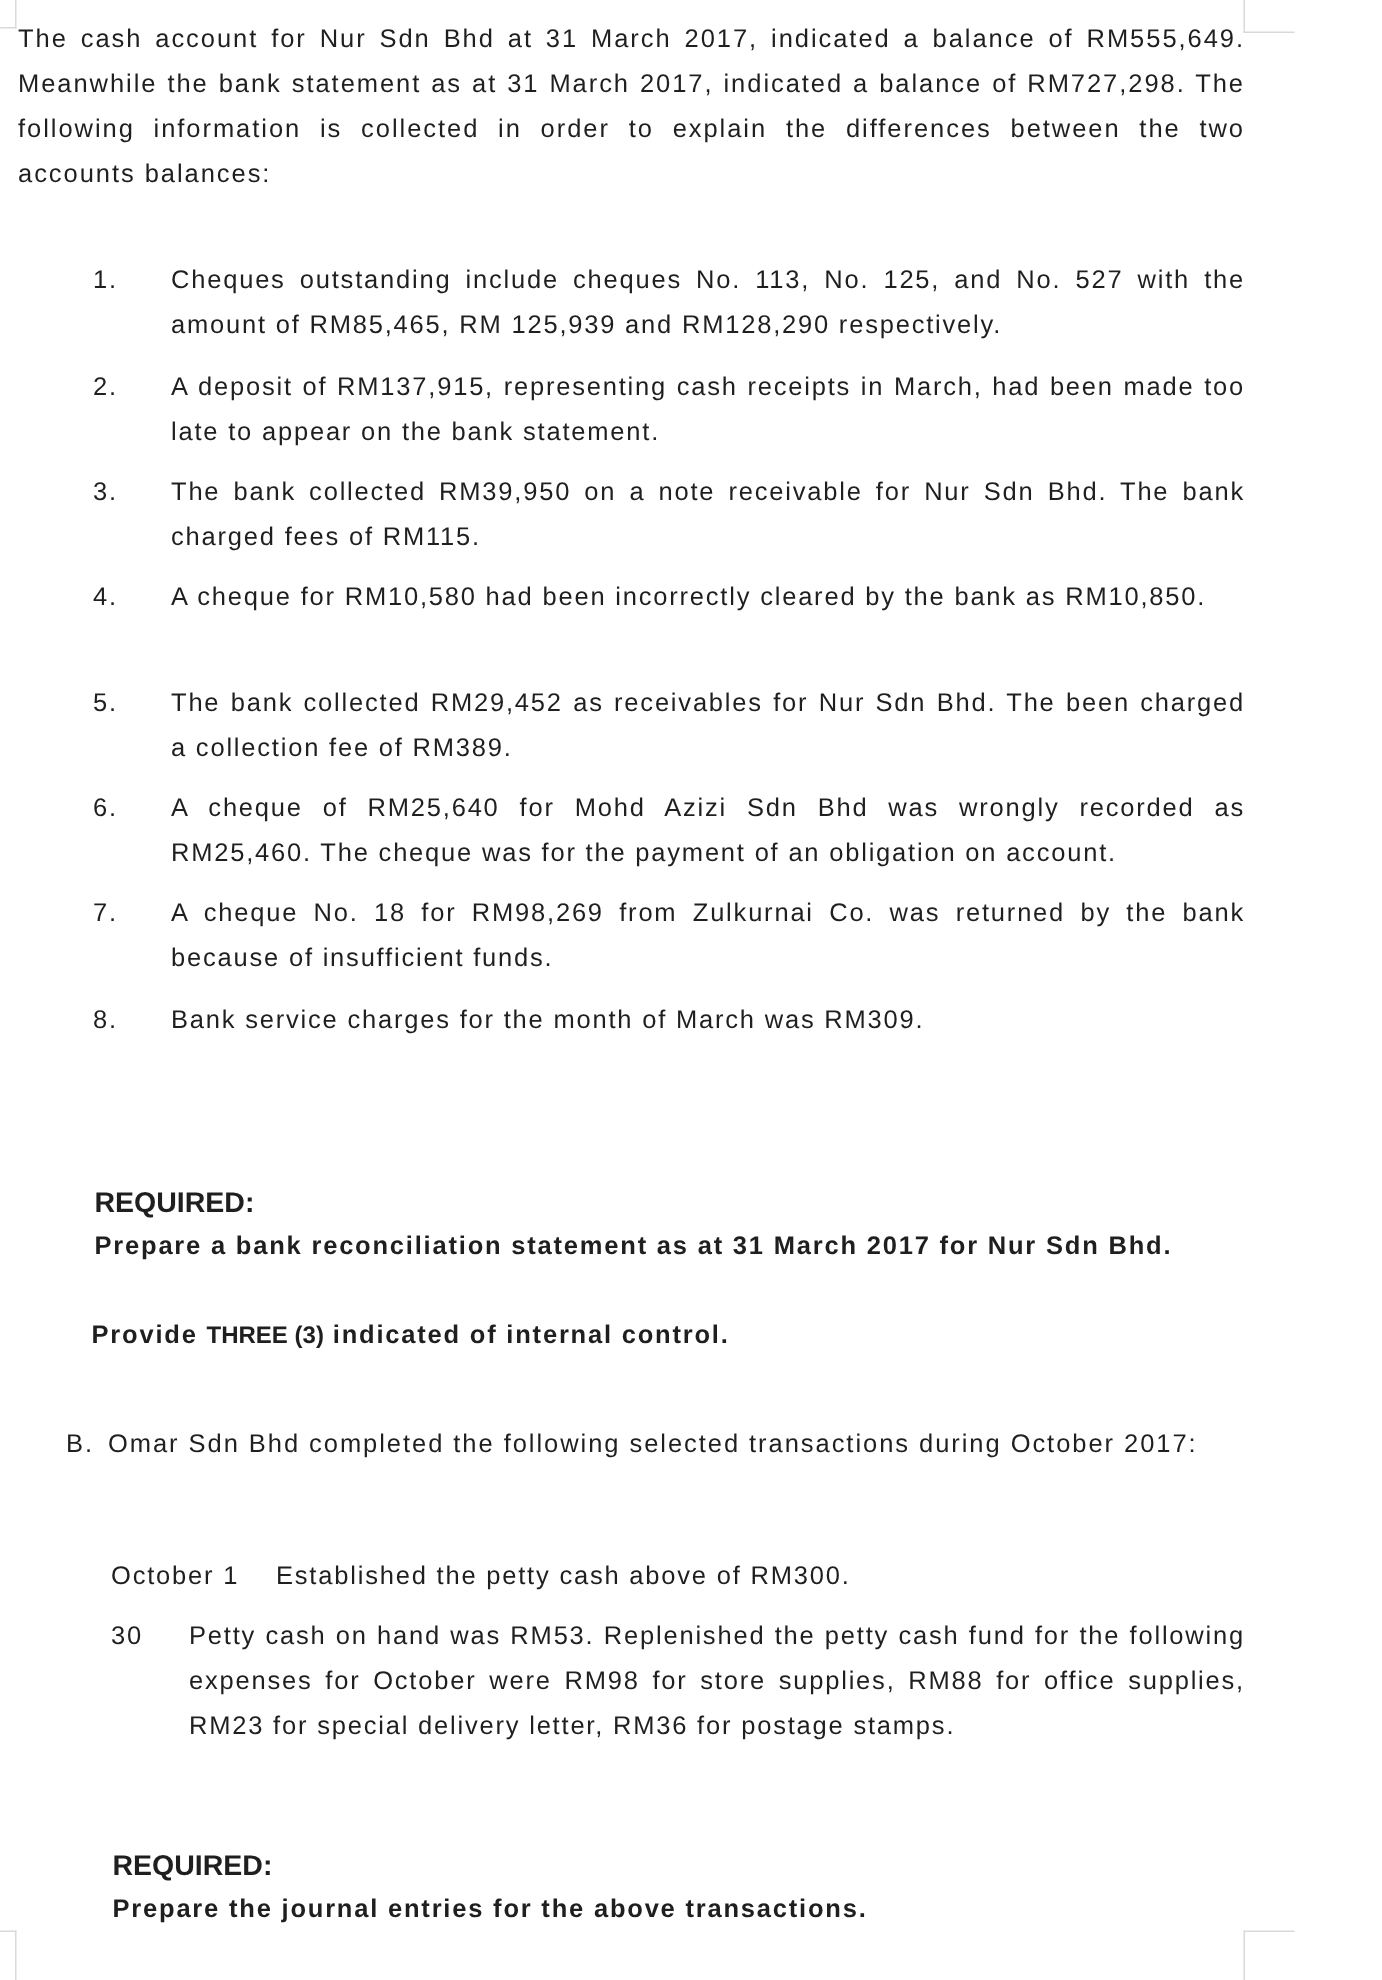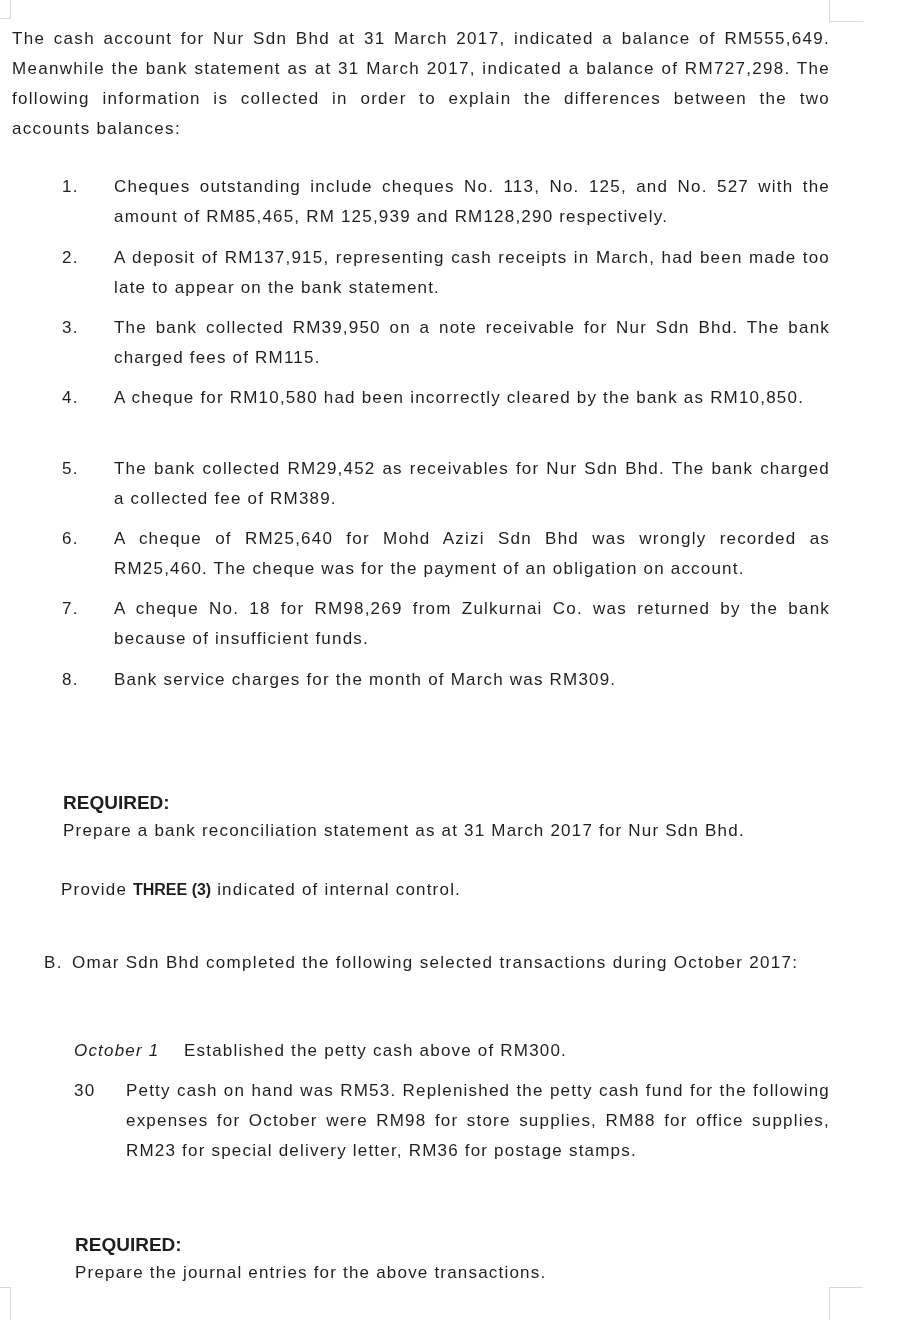--- a/index.html
+++ b/index.html
@@ -28,21 +28,21 @@
 
     .para {
       position: absolute;
       left: 12px;
       width: 818px;
       font-size: 17px;
       letter-spacing: 1.3px;
       line-height: 30px;
       text-align: justify;
     }
-    .intro { top: 24px; }
+    .intro { top: 11px; }
 
     .list-item {
       position: absolute;
       left: 62px;
       width: 768px;
       font-size: 17px;
       letter-spacing: 1.2px;
       line-height: 30px;
     }
     .list-item .num {
@@ -63,20 +63,21 @@
       font-size: 19px;
       letter-spacing: 0;
       line-height: 24px;
       margin-top: 24px;
     }
     .plain {
       position: absolute;
       font-size: 17px;
       letter-spacing: 1.2px;
       line-height: 24px;
+      font-weight: bold;
     }
     .plain b {
       font-size: 16px;
       letter-spacing: 0;
     }
 
     .section-b {
       position: absolute;
       left: 44px;
       top: 948px;
@@ -96,21 +97,21 @@
       text-align: justify;
     }
 
     .txn {
       position: absolute;
       font-size: 17px;
       letter-spacing: 1.2px;
       line-height: 30px;
     }
     .txn1 { left: 74px; top: 1036px; width: 760px; }
-    .txn1 .date { display: inline-block; width: 110px; font-style: italic; }
+    .txn1 .date { display: inline-block; width: 110px; }
     .txn2 { left: 74px; top: 1076px; width: 756px; }
     .txn2 .date { position: absolute; left: 0; top: 0; }
     .txn2 .text { display: block; margin-left: 52px; text-align: justify; }
   </style>
 </head>
 <body>
 
 <div class="corner tl"></div>
 <div class="corner tr"></div>
 <div class="corner bl"></div>
@@ -129,21 +130,21 @@
 <div class="list-item" style="top:313px;">
   <span class="num">3.</span>
   <span class="text">The bank collected RM39,950 on a note receivable for Nur Sdn Bhd. The bank charged fees of RM115.</span>
 </div>
 <div class="list-item" style="top:383px;">
   <span class="num">4.</span>
   <span class="text">A cheque for RM10,580 had been incorrectly cleared by the bank as RM10,850.</span>
 </div>
 <div class="list-item" style="top:454px;">
   <span class="num">5.</span>
-  <span class="text">The bank collected RM29,452 as receivables for Nur Sdn Bhd. The bank charged a collected fee of RM389.</span>
+  <span class="text">The bank collected RM29,452 as receivables for Nur Sdn Bhd. The been charged a collection fee of RM389.</span>
 </div>
 <div class="list-item" style="top:524px;">
   <span class="num">6.</span>
   <span class="text">A cheque of RM25,640 for Mohd Azizi Sdn Bhd was wrongly recorded as RM25,460. The cheque was for the payment of an obligation on account.</span>
 </div>
 <div class="list-item" style="top:594px;">
   <span class="num">7.</span>
   <span class="text">A cheque No. 18 for RM98,269 from Zulkurnai Co. was returned by the bank because of insufficient funds.</span>
 </div>
 <div class="list-item" style="top:665px;">

